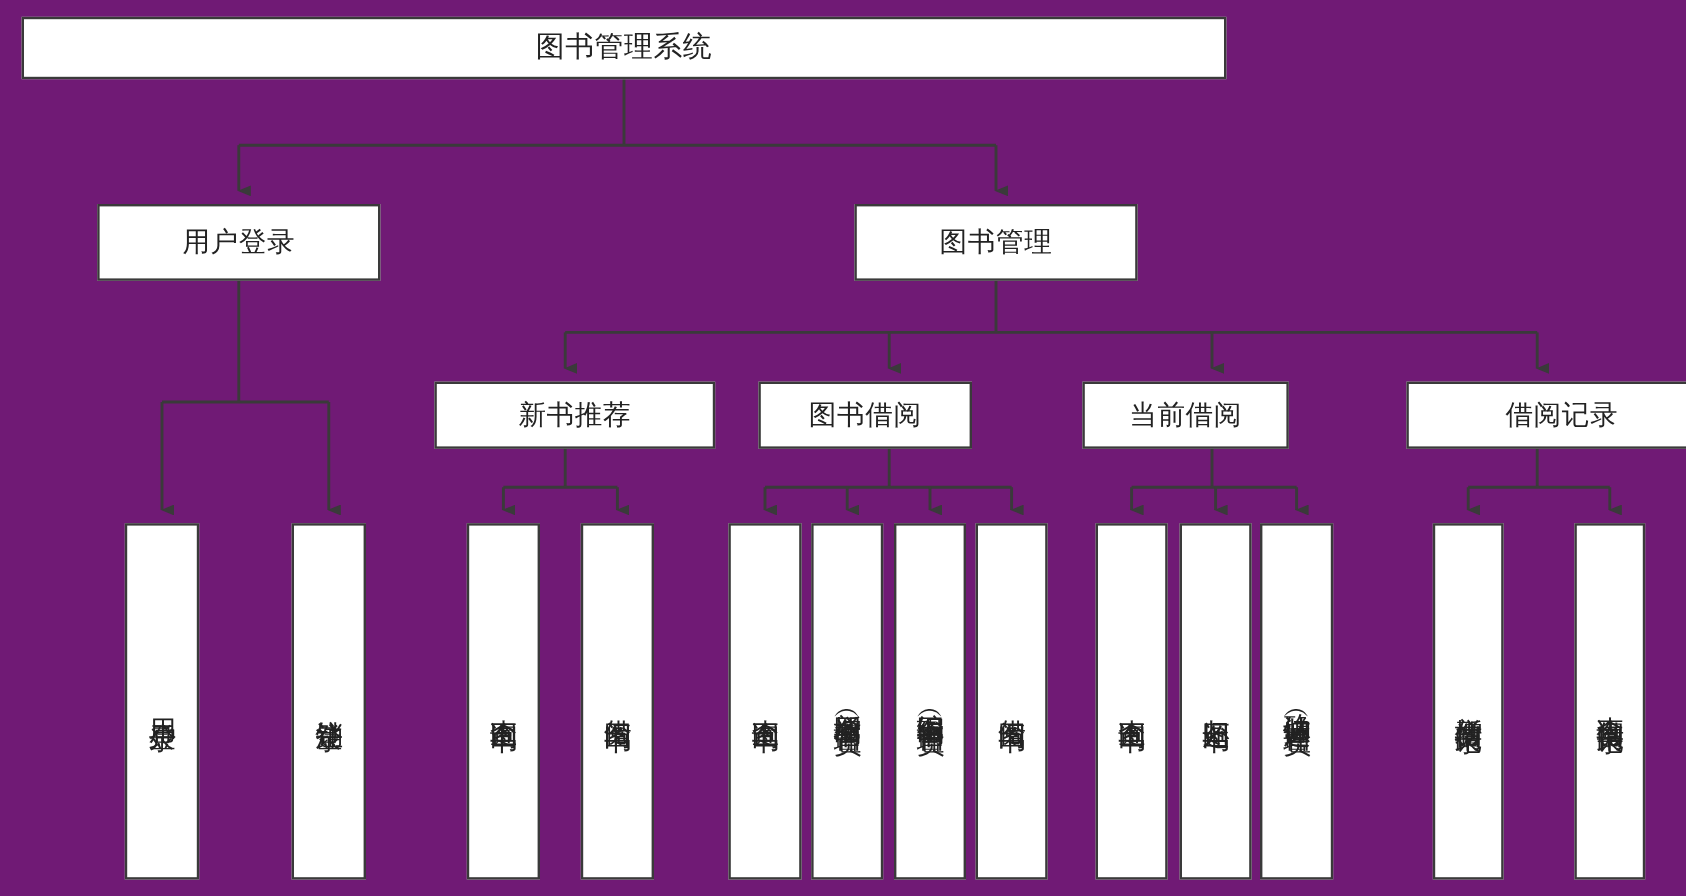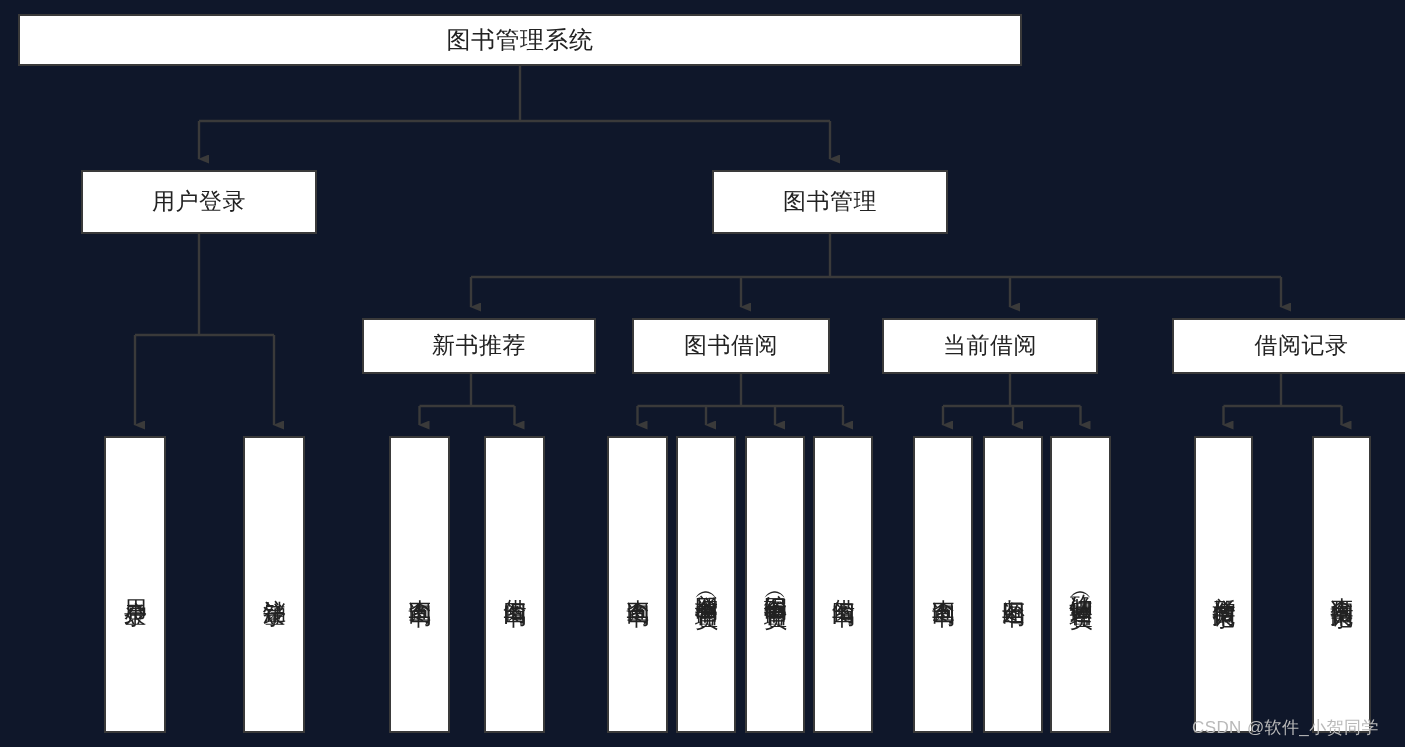--- a/index.html
+++ b/index.html
@@ -7,21 +7,21 @@
     padding: 0;
     background: #ffffff;
   }
   body {
     font-family: "Liberation Sans", "DejaVu Sans", sans-serif;
   }
   #canvas {
     position: relative;
     width: 1405px;
     height: 747px;
-    background: #0f172a;
+    background: #701a75;
     overflow: hidden;
   }
   #wires {
     position: absolute;
     left: 0;
     top: 0;
     width: 1405px;
     height: 747px;
   }
   .node {
@@ -115,24 +115,24 @@
       </div>
       <div class="node horiz" style="left: 81px; top: 170px; width: 236px; height: 64px;">
         <span>用户登录</span>
       </div>
       <div class="node horiz" style="left: 712px; top: 170px; width: 236px; height: 64px;">
         <span>图书管理</span>
       </div>
       <div class="node horiz" style="left: 362px; top: 318px; width: 234px; height: 56px;">
         <span>新书推荐</span>
       </div>
-      <div class="node horiz" style="left: 632px; top: 318px; width: 198px; height: 56px;">
+      <div class="node horiz" style="left: 632px; top: 318px; width: 178px; height: 56px;">
         <span>图书借阅</span>
       </div>
-      <div class="node horiz" style="left: 882px; top: 318px; width: 216px; height: 56px;">
+      <div class="node horiz" style="left: 902px; top: 318px; width: 172px; height: 56px;">
         <span>当前借阅</span>
       </div>
       <div class="node horiz" style="left: 1172px; top: 318px; width: 259px; height: 56px;">
         <span>借阅记录</span>
       </div>
       <div class="node vert" style="left: 104px; top: 436px; width: 62px; height: 297px;">
         <span class="vtext">用户登录</span>
       </div>
       <div class="node vert" style="left: 243px; top: 436px; width: 62px; height: 297px;">
         <span class="vtext">注销登录</span>
@@ -165,15 +165,14 @@
         <span class="vtext">确认归还（管理员）</span>
       </div>
       <div class="node vert" style="left: 1194px; top: 436px; width: 59px; height: 297px;">
         <span class="vtext">新增借阅记录</span>
       </div>
       <div class="node vert" style="left: 1312px; top: 436px; width: 59px; height: 297px;">
         <span class="vtext">查询借阅记录</span>
       </div>
     </div>
 
-  <div class="watermark" style="left: 1192px; top: 716px;">CSDN @软件_小贺同学</div>
 
 </div>
 
 </body></html>

